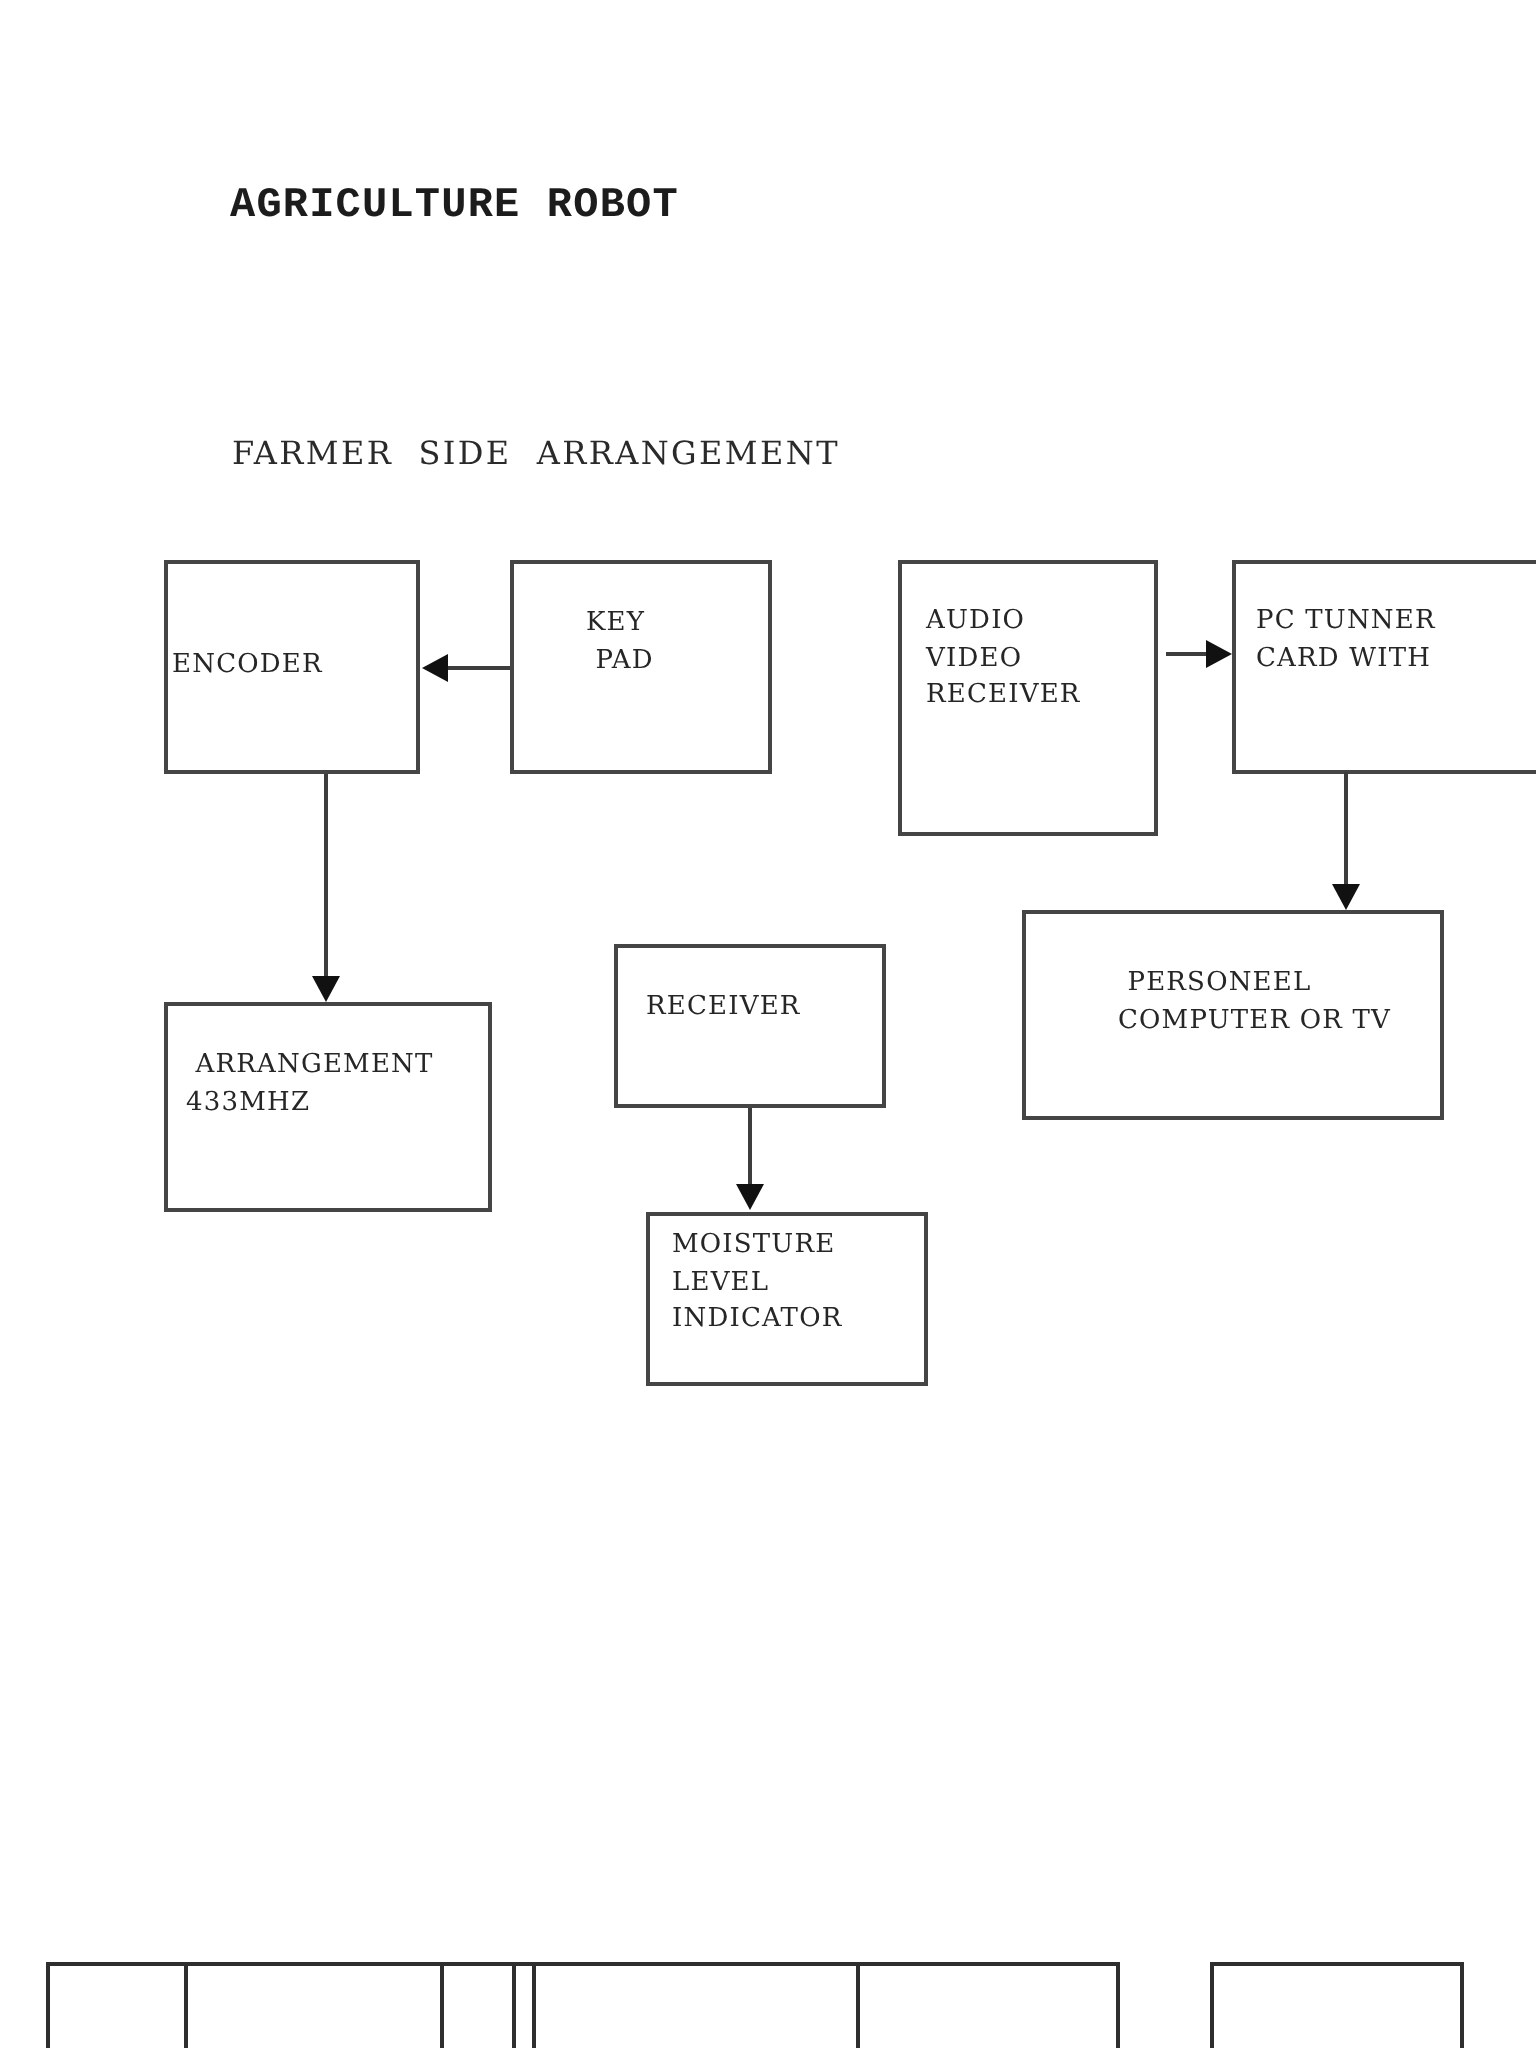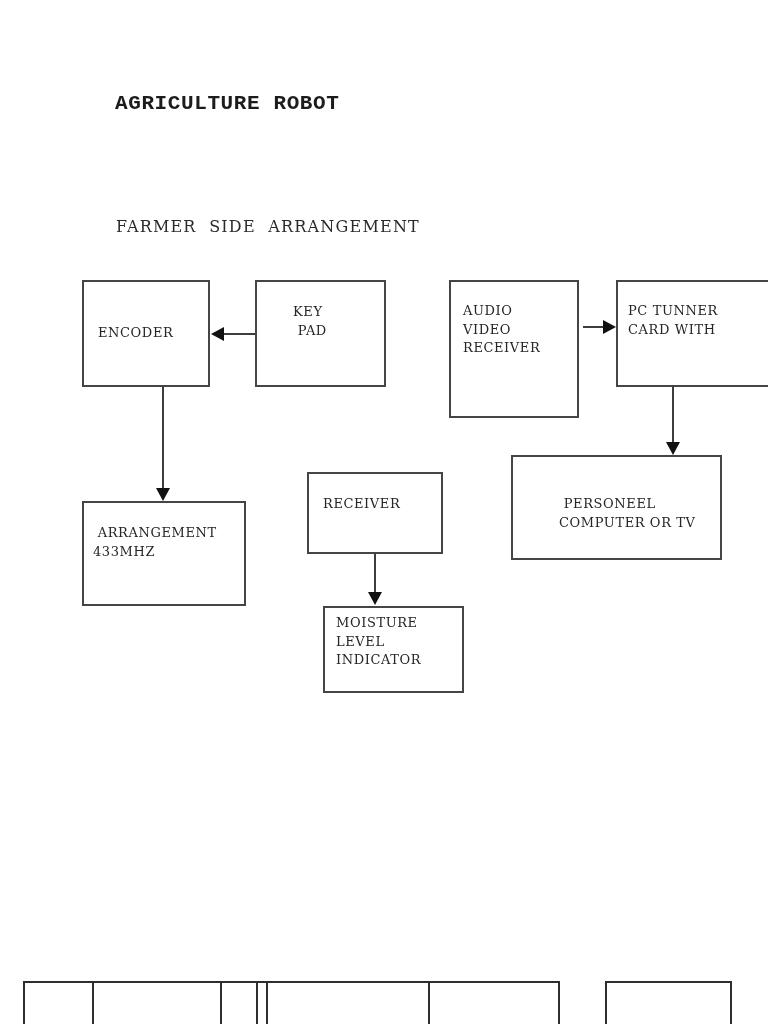--- a/index.html
+++ b/index.html
@@ -36,27 +36,27 @@
     position: absolute;
     box-sizing: border-box;
     border: 2px solid #454545;
     background: #ffffff;
     font-size: 13px;
     line-height: 18.5px;
     letter-spacing: 0.6px;
     color: #262626;
     white-space: pre;
   }
-  .b-encoder     { left: 82px;  top: 280px; width: 128px; height: 107px; padding: 42px 0 0 14px; }
+  .b-encoder     { left: 82px;  top: 280px; width: 128px; height: 107px; padding: 42px 0 0 2px; }
   .b-keypad      { left: 255px; top: 280px; width: 131px; height: 107px; padding: 21px 0 0 36px; }
   .b-audio       { left: 449px; top: 280px; width: 130px; height: 138px; padding: 20px 0 0 12px; }
   .b-pctunner    { left: 616px; top: 280px; width: 156px; height: 107px; padding: 20px 0 0 10px; }
   .b-transmitter { left: 82px;  top: 501px; width: 164px; height: 105px; padding: 21px 0 0 9px; }
   .b-receiver    { left: 307px; top: 472px; width: 136px; height: 82px;  padding: 21px 0 0 14px; }
-  .b-personeel   { left: 511px; top: 455px; width: 211px; height: 105px; padding: 38px 0 0 46px; }
+  .b-personeel   { left: 511px; top: 455px; width: 211px; height: 105px; padding: 26px 0 0 46px; }
   .b-moisture    { left: 311px; top: 606px; width: 141px; height: 87px;  padding: 6px 0 0 11px; margin-left: 12px; }
 
   .shaft-h { position: absolute; height: 2px; background: #3d3d3d; }
   .shaft-v { position: absolute; width: 2px;  background: #3d3d3d; }
   .head { position: absolute; width: 0; height: 0; }
   .head-left  { border-top: 7px solid transparent; border-bottom: 7px solid transparent; border-right: 13px solid #111111; }
   .head-right { border-top: 7px solid transparent; border-bottom: 7px solid transparent; border-left: 13px solid #111111; }
   .head-down  { border-left: 7px solid transparent; border-right: 7px solid transparent; border-top: 13px solid #111111; }
 
   .frag-h { position: absolute; height: 2px; background: #2e2e2e; }

